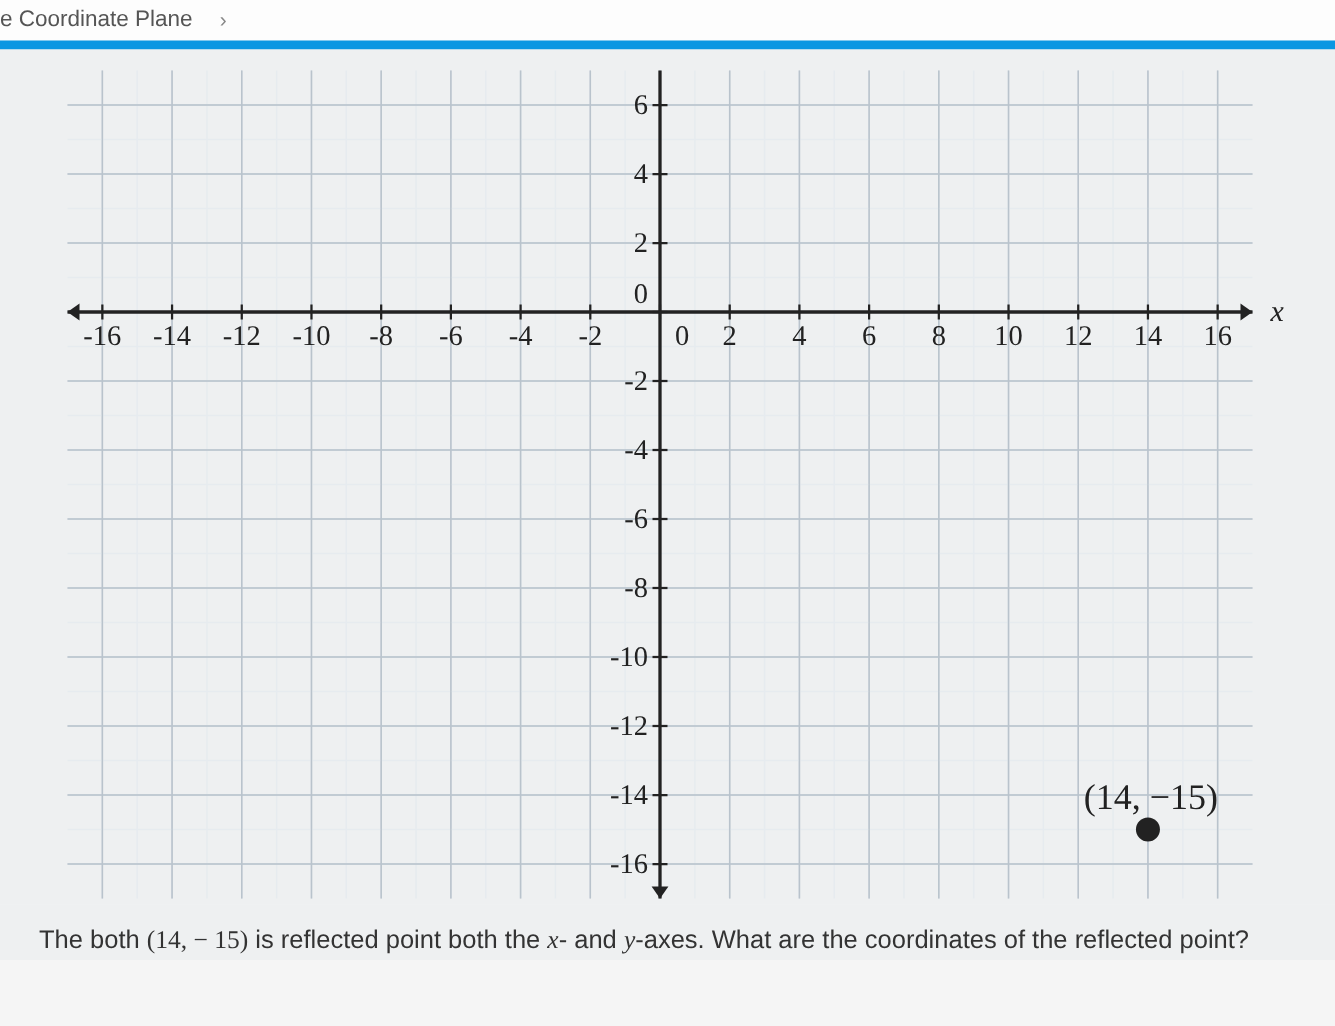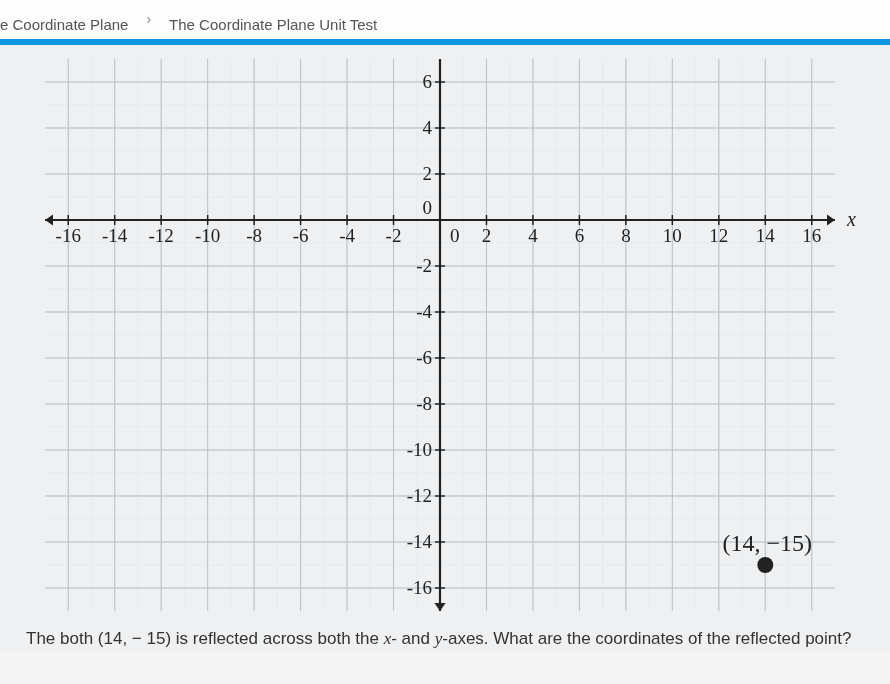--- a/index.html
+++ b/index.html
@@ -12,21 +12,21 @@
   }
   .breadcrumb {
     display: flex;
     align-items: center;
     gap: 18px;
     padding: 4px 0 6px 0;
     font-size: 15px;
     color: #4a4a4a;
     background: #fdfdfd;
   }
-  .breadcrumb .crumb { color: #555; margin-top: 12px; }
+  .breadcrumb .crumb { color: #555; }
   .breadcrumb .chevron { color: #888; font-size: 14px; }
   .blue-bar {
     height: 6px;
     background: #0b97e2;
     width: 100%;
   }
   .content {
     padding: 10px 24px 0 24px;
     background: #eef0f1;
   }
@@ -54,35 +54,34 @@
     fill: #222;
   }
   .question {
     padding: 12px 26px 0 26px;
     font-size: 17px;
     color: #333;
     line-height: 1.45;
     background: #eef0f1;
   }
   .question .math {
-    font-family: Liberation Sans, sans-serif;
+    font-family: Liberation Serif, serif;
     margin-top: 12px;
   }
   .question .var {
     font-family: Georgia, 'Times New Roman', serif;
     font-style: italic;
   }
 </style>
 </head>
 <body>
 
 <div class="breadcrumb">
   <span class="crumb">e Coordinate Plane</span>
   <span class="chevron">›</span>
-  <span class="crumb">The Coordinate Plane Unit Test</span>
 </div>
 <div class="blue-bar"></div>
 
 <div class="content">
   <div class="chart-wrap">
     <svg id="plane" width="840" height="560">
         <line x1="43.23529411764706" y1="4" x2="43.23529411764706" y2="556" stroke="#d6dde3" stroke-width="1"></line>
         <line x1="89.70588235294117" y1="4" x2="89.70588235294117" y2="556" stroke="#d6dde3" stroke-width="1"></line>
         <line x1="136.1764705882353" y1="4" x2="136.1764705882353" y2="556" stroke="#d6dde3" stroke-width="1"></line>
         <line x1="182.6470588235294" y1="4" x2="182.6470588235294" y2="556" stroke="#d6dde3" stroke-width="1"></line>
@@ -231,14 +230,14 @@
         <text x="407" y="493" class="axis-num" text-anchor="end">-14</text>
         <text x="407" y="539" class="axis-num" text-anchor="end">-16</text>
         <text x="822" y="171" class="axis-label">x</text>
         <circle cx="740.2941176470588" cy="510" r="8" fill="#222"></circle>
         <text x="742.2941176470588" y="496" class="pt-label" text-anchor="middle">(14, −15)</text>
       </svg>
   </div>
 </div>
 
 <div class="question">
-  <span>The both </span><span class="math">(14,  − 15)</span><span> is reflected across both the </span><span class="var">x</span><span>- and </span><span class="var">y</span><span>-axes. What are the coordinates of the reflected point?</span>
+  <span>The both </span><span class="math">(14,  − 15)</span><span> is reflected point both the </span><span class="var">x</span><span>- and </span><span class="var">y</span><span>-axes. What are the coordinates of the reflected point?</span>
 </div>
 
 </body></html>

